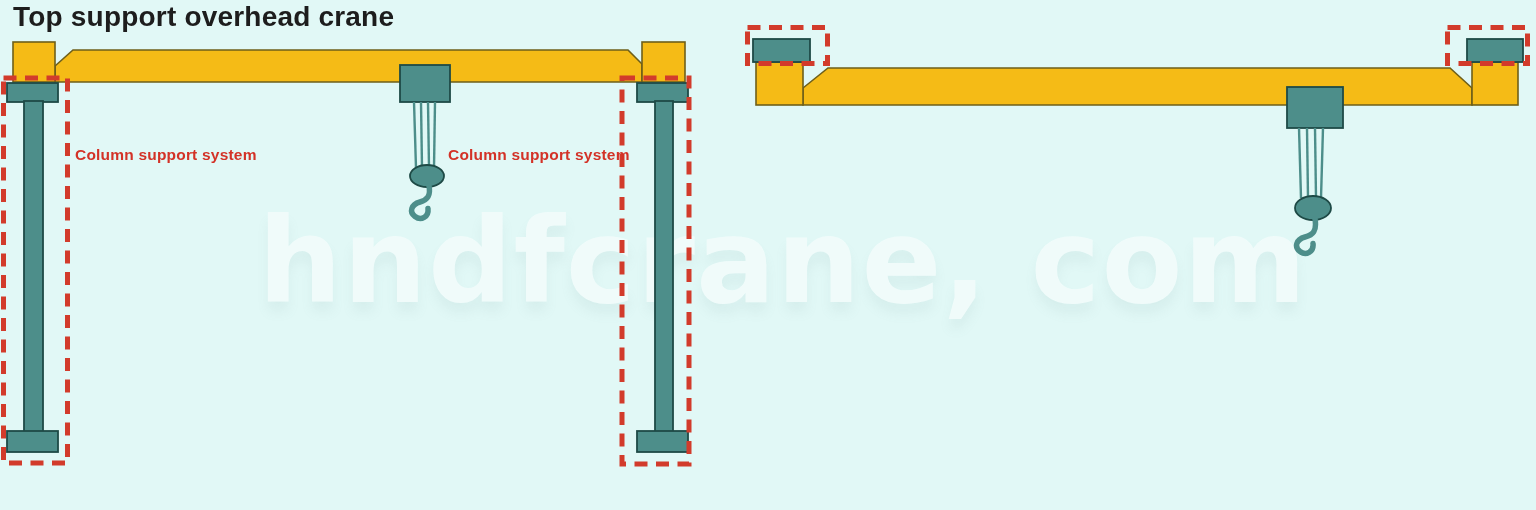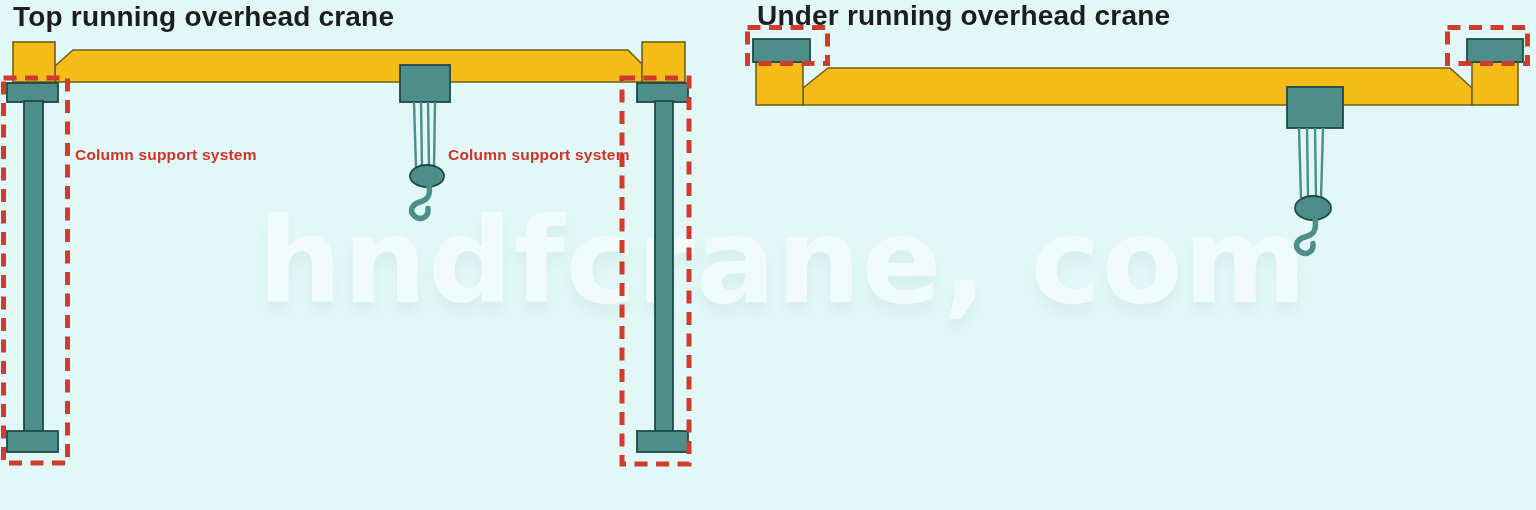--- a/index.html
+++ b/index.html
@@ -96,19 +96,18 @@
         <line class="cable" x1="1323" y1="128" x2="1321" y2="198"></line>
         <ellipse class="teal" cx="1313" cy="208" rx="18" ry="12"></ellipse>
         <path class="hook" d="M1315,219 C1317,231 1313,235 1305,237 C1296,239.5 1294,247 1300,251.5 C1306,256 1314,252 1313,243.5"></path>
       </g>
 
       <rect class="dashed" x="747.5" y="27.5" width="80" height="36"></rect>
       <rect class="dashed" x="1447.5" y="27.5" width="80" height="36"></rect>
     </g>
   </svg>
 
-  <div class="abs title" style="left:13px;top:1px;">Top running overhead crane</div>
-  <div class="abs title" style="left:757px;top:0px;">Under running overhead crane</div>
+  <div class="abs title" style="left:13px;top:1px;">Top support overhead crane</div>
 
   <div class="abs red-label" style="left:75px;top:146px;">Column support system</div>
   <div class="abs red-label" style="left:448px;top:146px;">Column support system</div>
 
 </div>
 
 </body></html>

